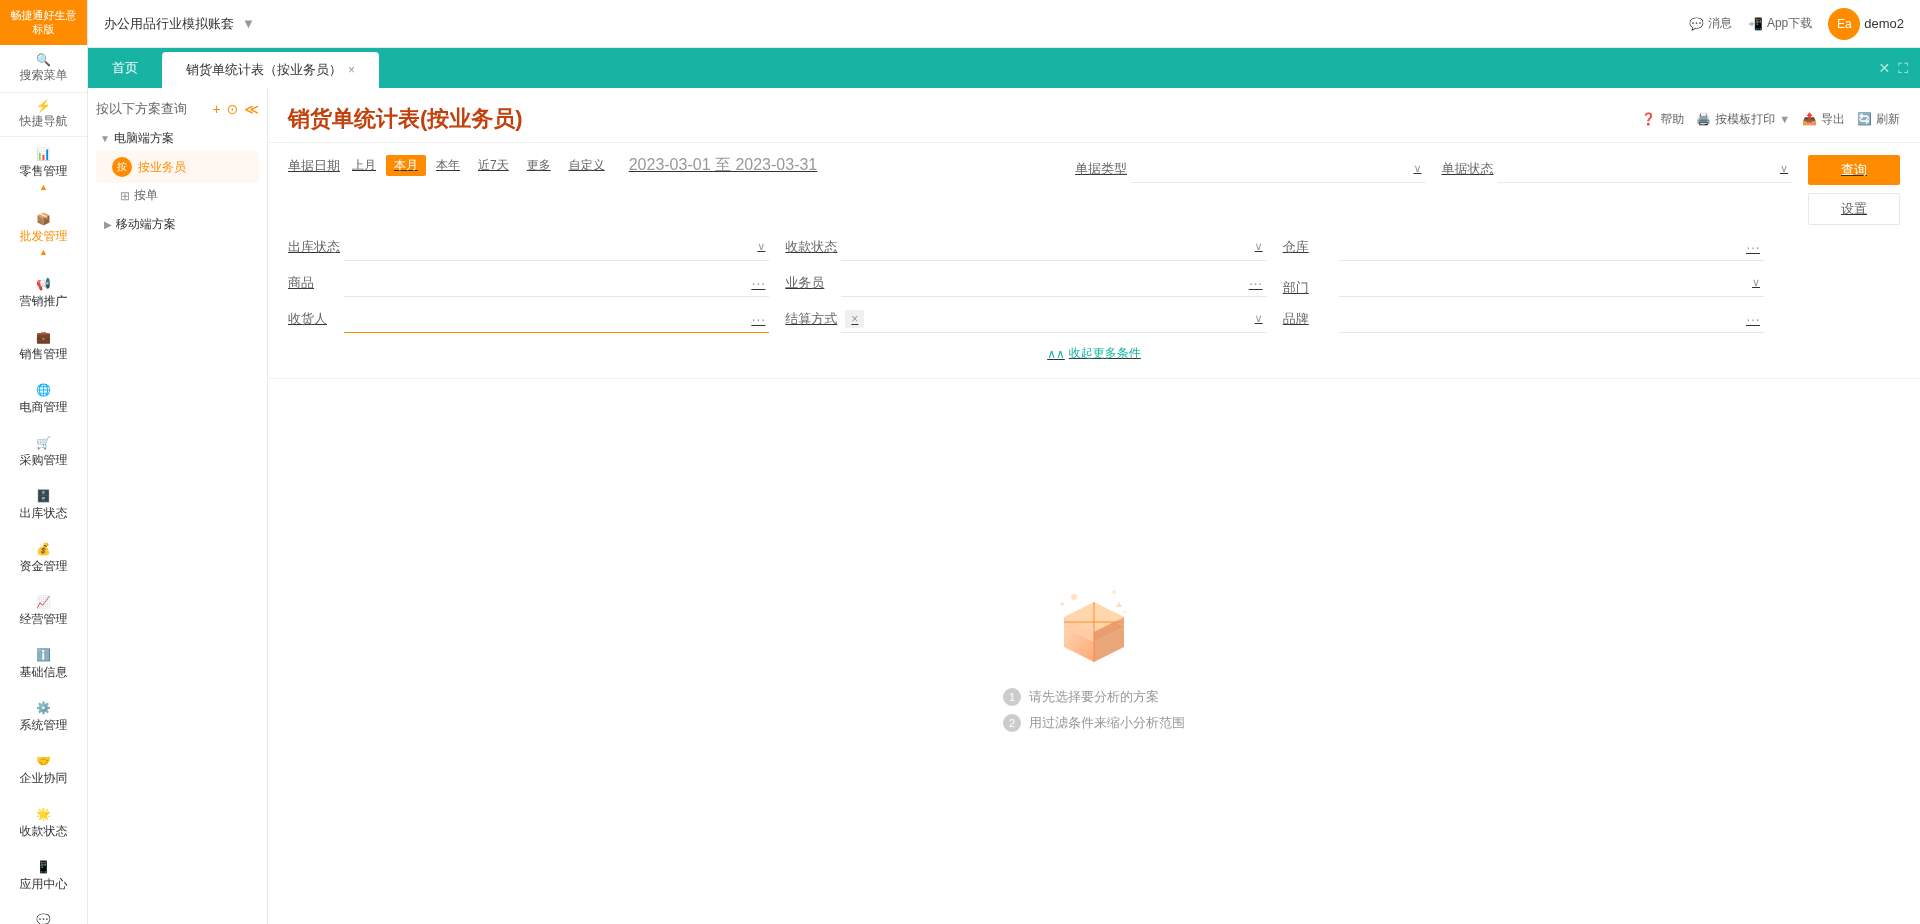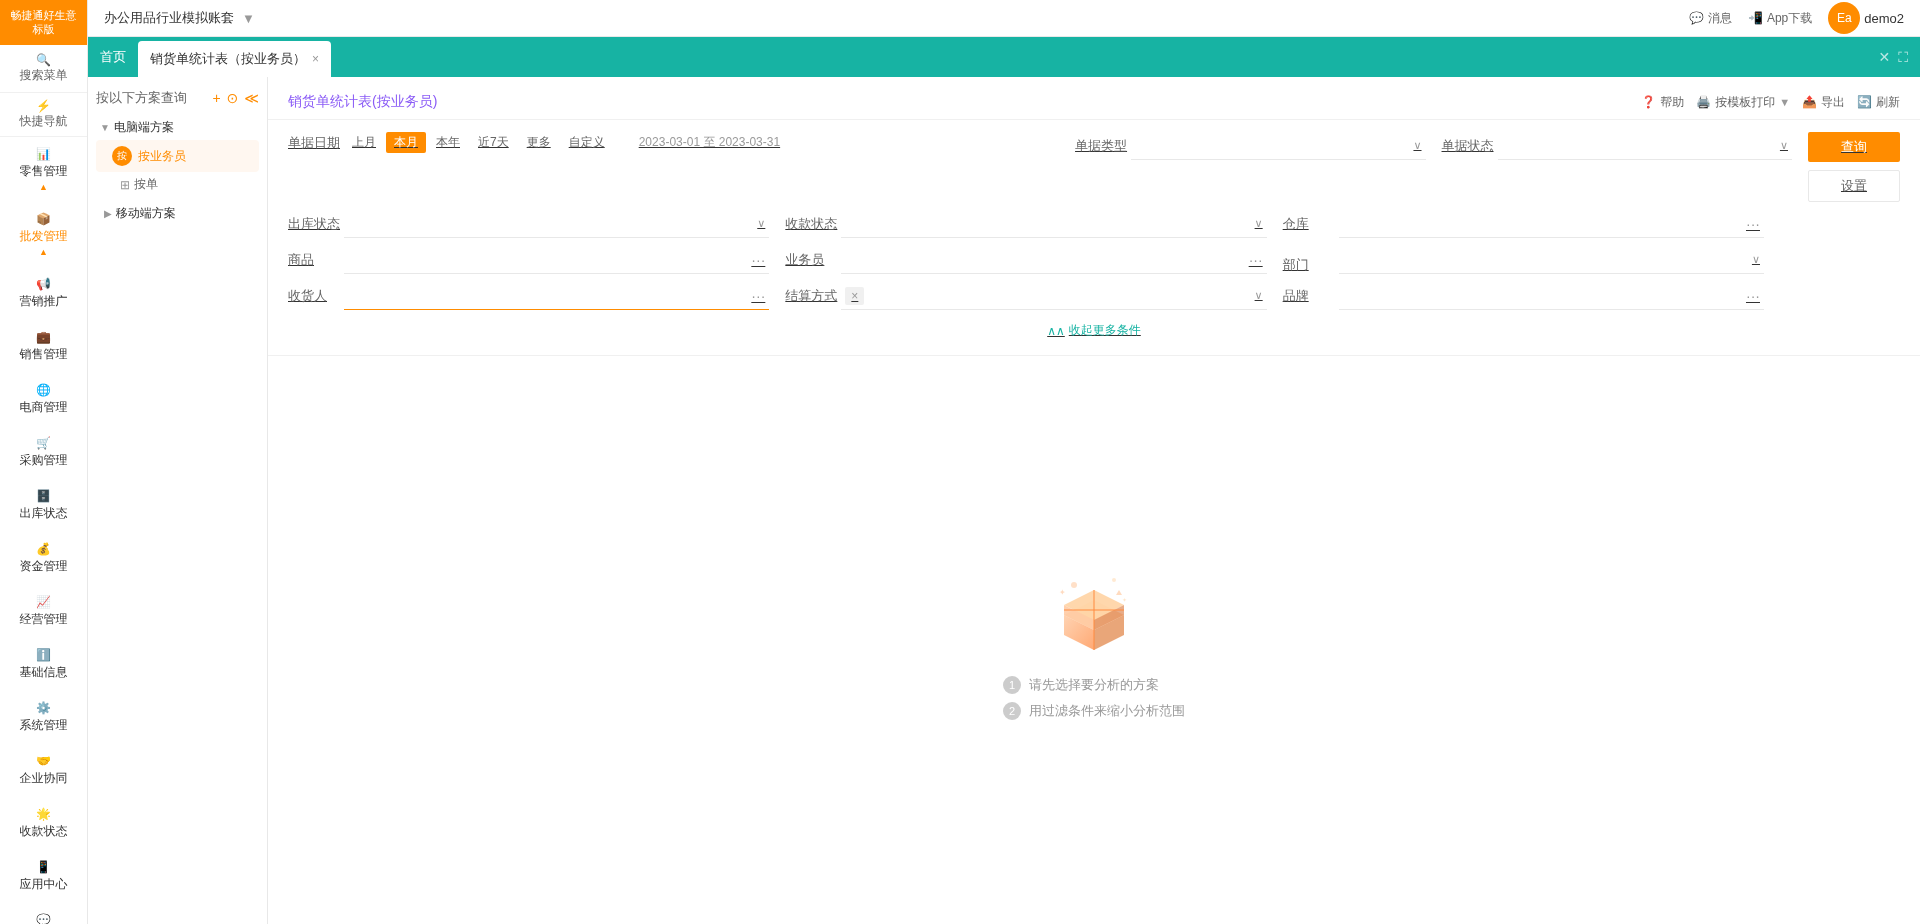--- a/index.html
+++ b/index.html
@@ -11,31 +11,31 @@
     .sidebar-logo-text { font-size: 10px; }
     .sidebar-search { padding: 8px 6px; font-size: 12px; color: #666; text-align: center; cursor: pointer; border-bottom: 1px solid #f0f0f0; }
     .sidebar-quick { padding: 6px 6px; font-size: 12px; color: #666; text-align: center; cursor: pointer; border-bottom: 1px solid #f0f0f0; }
     .sidebar-item { padding: 10px 6px; font-size: 12px; color: #333; text-align: center; cursor: pointer; display: flex; flex-direction: column; align-items: center; gap: 2px; }
     .sidebar-item.active { color: #ff8c00; }
 
     
     .main { flex: 1; display: flex; flex-direction: column; overflow: hidden; }
 
     
-    .topbar { height: 37px; background: #fff; display: flex; align-items: center; justify-content: space-between; padding: 0 16px; border-bottom: 1px solid #e8e8e8; flex-shrink: 0; }
+    .topbar { height: 48px; background: #fff; display: flex; align-items: center; justify-content: space-between; padding: 0 16px; border-bottom: 1px solid #e8e8e8; flex-shrink: 0; }
     .topbar-left { display: flex; align-items: center; gap: 8px; color: #333; font-size: 13px; }
     .topbar-dropdown { color: #999; cursor: pointer; }
     .topbar-right { display: flex; align-items: center; gap: 16px; }
     .topbar-action { display: flex; align-items: center; gap: 4px; font-size: 12px; color: #666; cursor: pointer; }
     .topbar-avatar { width: 32px; height: 32px; border-radius: 50%; background: #ff8c00; display: flex; align-items: center; justify-content: center; color: #fff; font-size: 12px; }
     .topbar-username { font-size: 13px; color: #333; }
 
     
     .tabbar { height: 40px; background: #17b3a3; display: flex; align-items: center; padding: 0 0; flex-shrink: 0; }
-    .tab { padding: 0 12px; height: 40px; display: flex; align-items: center; gap: 6px; font-size: 13px; cursor: pointer; color: rgba(255,255,255,0.8); }
+    .tab { padding: 0 24px; height: 40px; display: flex; align-items: center; gap: 6px; font-size: 13px; cursor: pointer; color: rgba(255,255,255,0.8); }
     .tab.active { background: #fff; color: #333; border-radius: 4px 4px 0 0; margin-top: 4px; height: 36px; }
     .tab-home { color: #fff; }
     .tab-close { font-size: 12px; color: #999; cursor: pointer; }
     .tab-win-controls { margin-left: auto; display: flex; gap: 8px; padding-right: 12px; }
     .tab-win-btn { color: rgba(255,255,255,0.7); cursor: pointer; font-size: 14px; }
 
     
     .content { flex: 1; display: flex; overflow: hidden; }
 
     
@@ -52,28 +52,28 @@
     .scheme-sub-item { display: flex; align-items: center; gap: 4px; padding: 4px 8px 4px 24px; font-size: 12px; cursor: pointer; color: #666; }
     .scheme-sub-icon { font-size: 12px; color: #999; }
     .mobile-scheme { display: flex; align-items: center; gap: 4px; padding: 4px 8px; font-size: 12px; color: #333; cursor: pointer; }
     .mobile-arrow { color: #999; font-size: 10px; }
 
     
     .right-content { flex: 1; display: flex; flex-direction: column; background: #fff; overflow: hidden; }
 
     
     .page-header { padding: 16px 20px 8px; display: flex; align-items: center; justify-content: space-between; border-bottom: 1px solid #f0f0f0; }
-    .page-title { font-size: 14px; font-weight: 400; color: #8b5cf6; }
+    .page-title { font-size: 22px; font-weight: 700; color: #c2410c; }
     .page-actions { display: flex; gap: 12px; align-items: center; }
     .page-action-btn { display: flex; align-items: center; gap: 4px; font-size: 12px; color: #666; cursor: pointer; }
     .export-btn { display: flex; align-items: center; gap: 4px; font-size: 12px; color: #666; cursor: pointer; }
     .refresh-btn { display: flex; align-items: center; gap: 4px; font-size: 12px; color: #666; cursor: pointer; }
     .date-btn { padding: 2px 8px; font-size: 12px; color: #666; cursor: pointer; border-radius: 2px; }
     .date-btn.active { background: #ff8c00; color: #fff; border-radius: 2px; }
-    .date-range { font-size: 12px; color: #999; margin-left: 24px; }
+    .date-range { font-size: 16px; color: #999; margin-left: 14px; }
     .filter-tag { display: flex; align-items: center; gap: 4px; background: #f0f0f0; border-radius: 2px; padding: 2px 6px; font-size: 12px; }
     .collapse-btn { display: flex; align-items: center; gap: 4px; font-size: 12px; color: #17b3a3; cursor: pointer; justify-content: center; padding: 4px 0; }
 
     
     .query-btn { background: #ff8c00; color: #fff; border: none; padding: 6px 20px; font-size: 13px; cursor: pointer; border-radius: 2px; }
     .settings-btn { background: #fff; color: #666; border: 1px solid #e8e8e8; padding: 6px 32px; font-size: 13px; cursor: pointer; border-radius: 2px; margin-top: 4px; }
     .btn-group { display: flex; flex-direction: column; gap: 4px; margin-left: 8px; }
 
     
     .empty-state { flex: 1; display: flex; flex-direction: column; align-items: center; justify-content: center; gap: 16px; }

